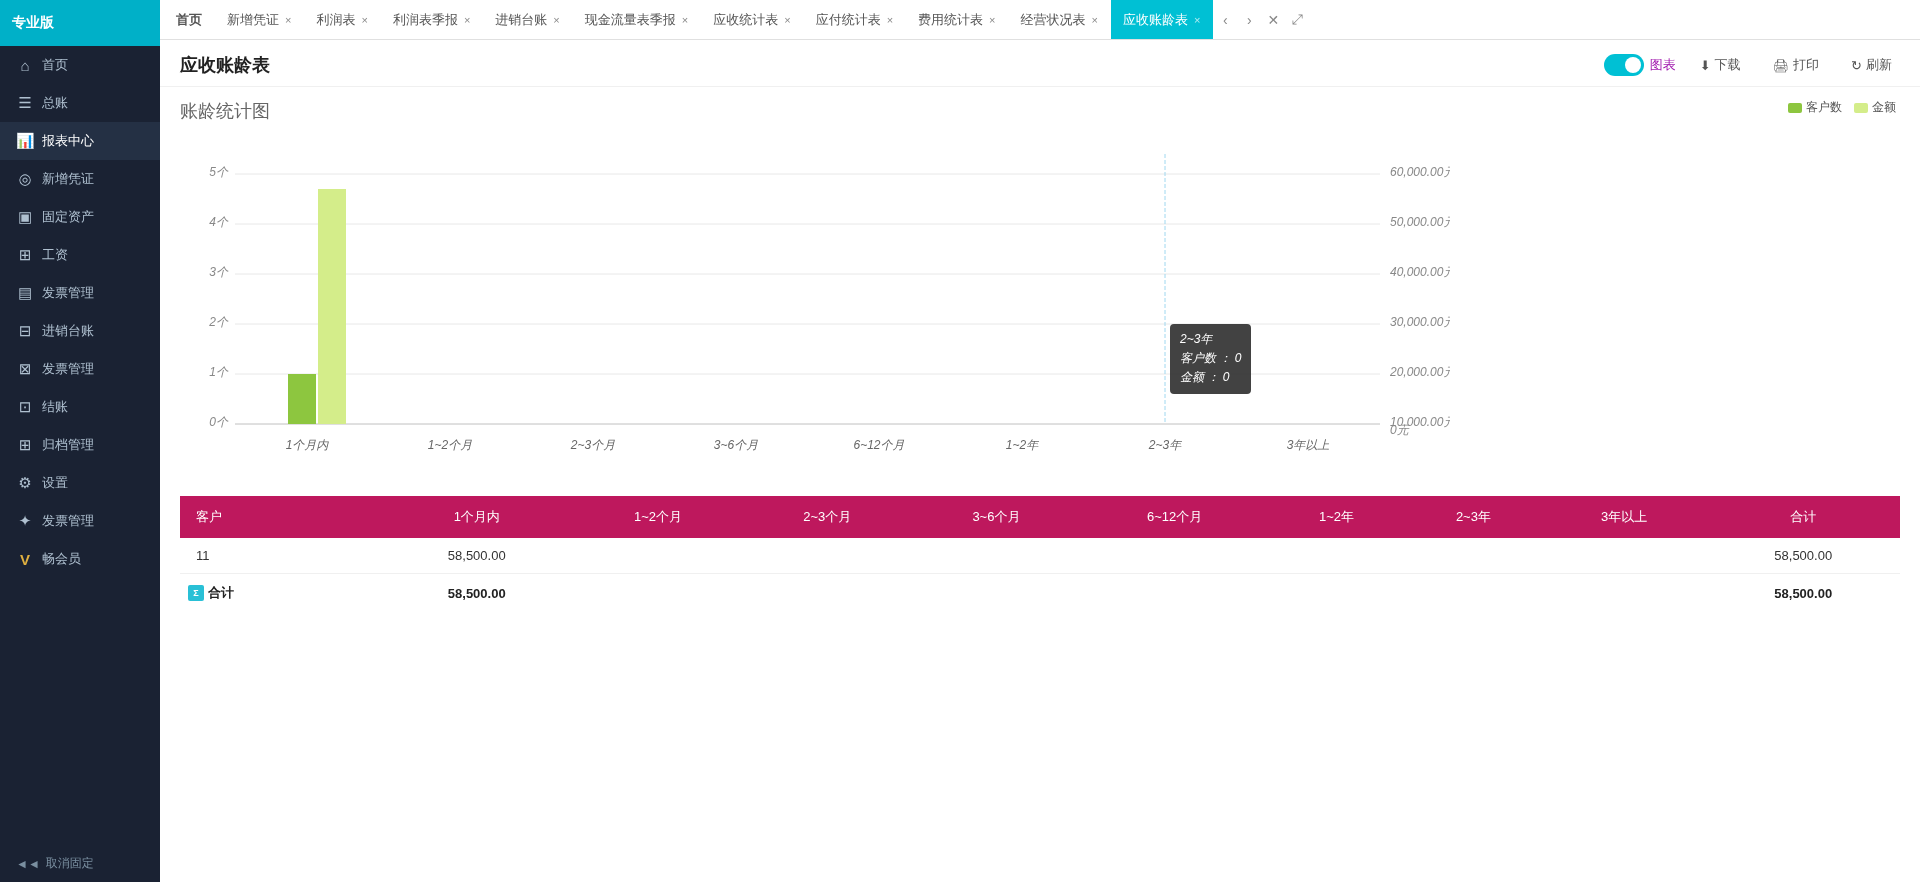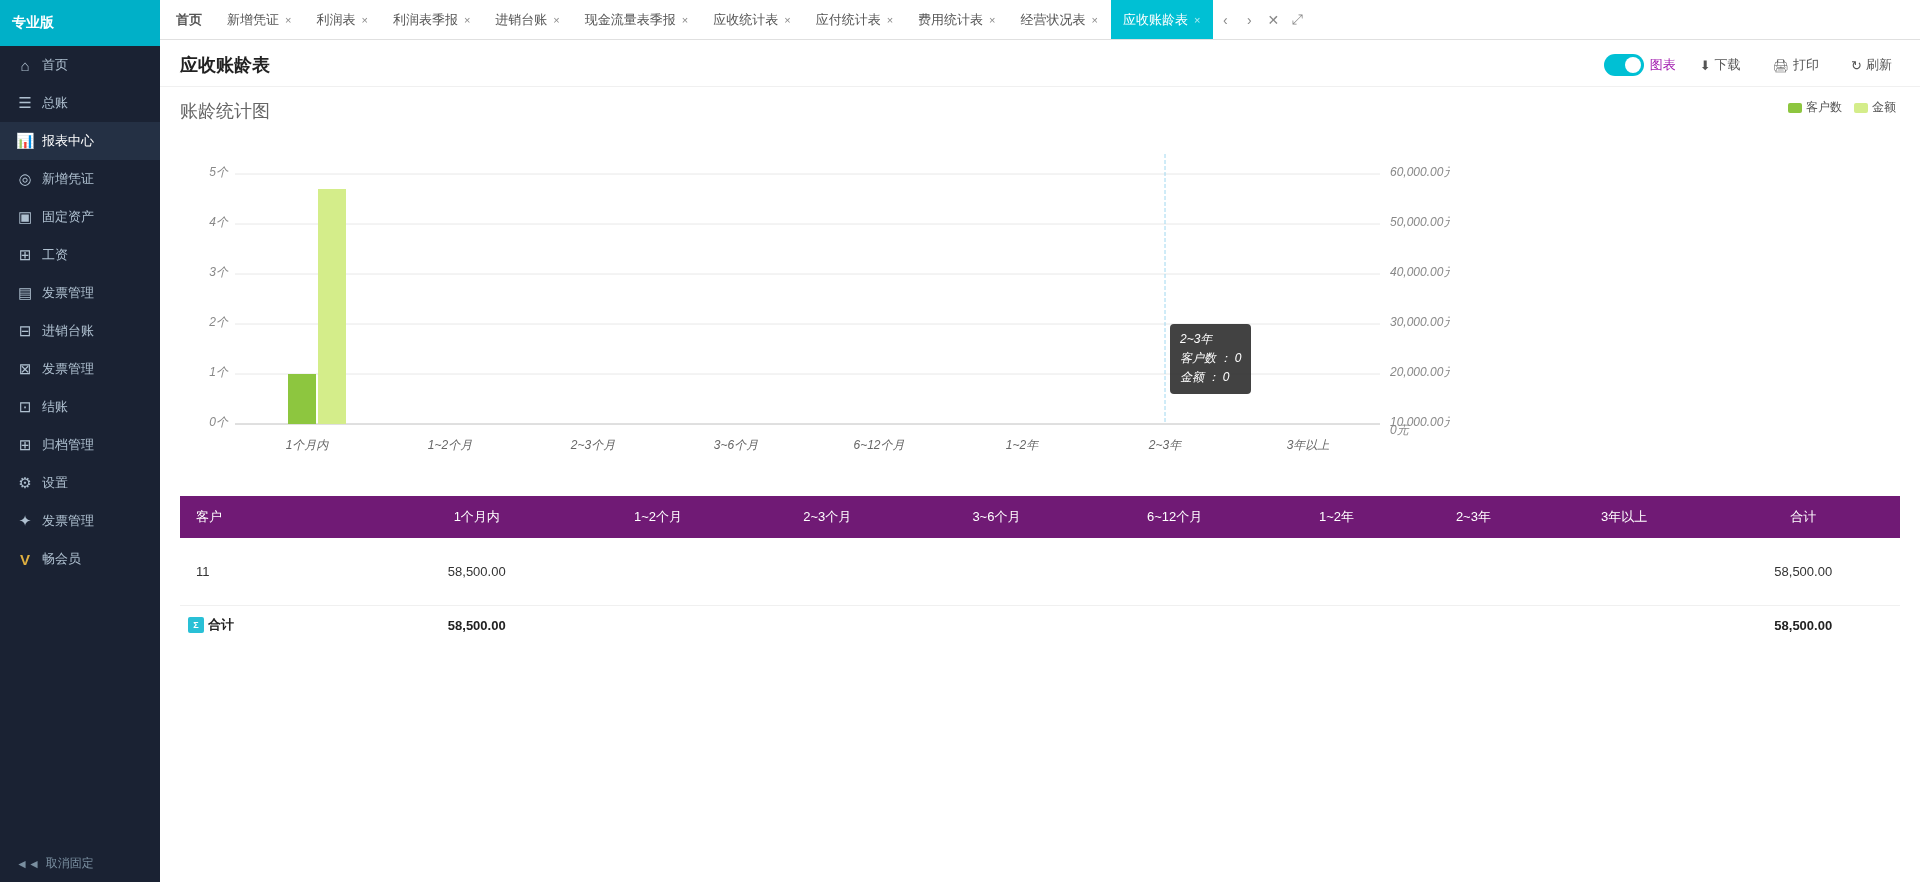--- a/index.html
+++ b/index.html
@@ -214,35 +214,35 @@
     }
 
     
     .data-table {
       width: calc(100% - 40px);
       margin: 0 20px;
       border-collapse: collapse;
       font-size: 13px;
     }
     .data-table thead tr {
-      background: #701a75;
+      background: #be185d;
       color: white;
     }
     .data-table thead th {
       padding: 12px 10px;
       text-align: center;
       font-weight: normal;
       border: none;
     }
     .data-table tbody tr {
       background: white;
     }
     .data-table tbody tr:nth-child(even) { background: #fafafa; }
     .data-table tbody td {
-      padding: 26px 10px;
+      padding: 10px 10px;
       text-align: center;
       border-bottom: 1px solid #f0f0f0;
       color: #333;
     }
     .data-table tbody td:first-child { text-align: left; padding-left: 16px; }
     .data-table tfoot tr {
       background: white;
     }
     .data-table tfoot td {
       padding: 10px 10px;

